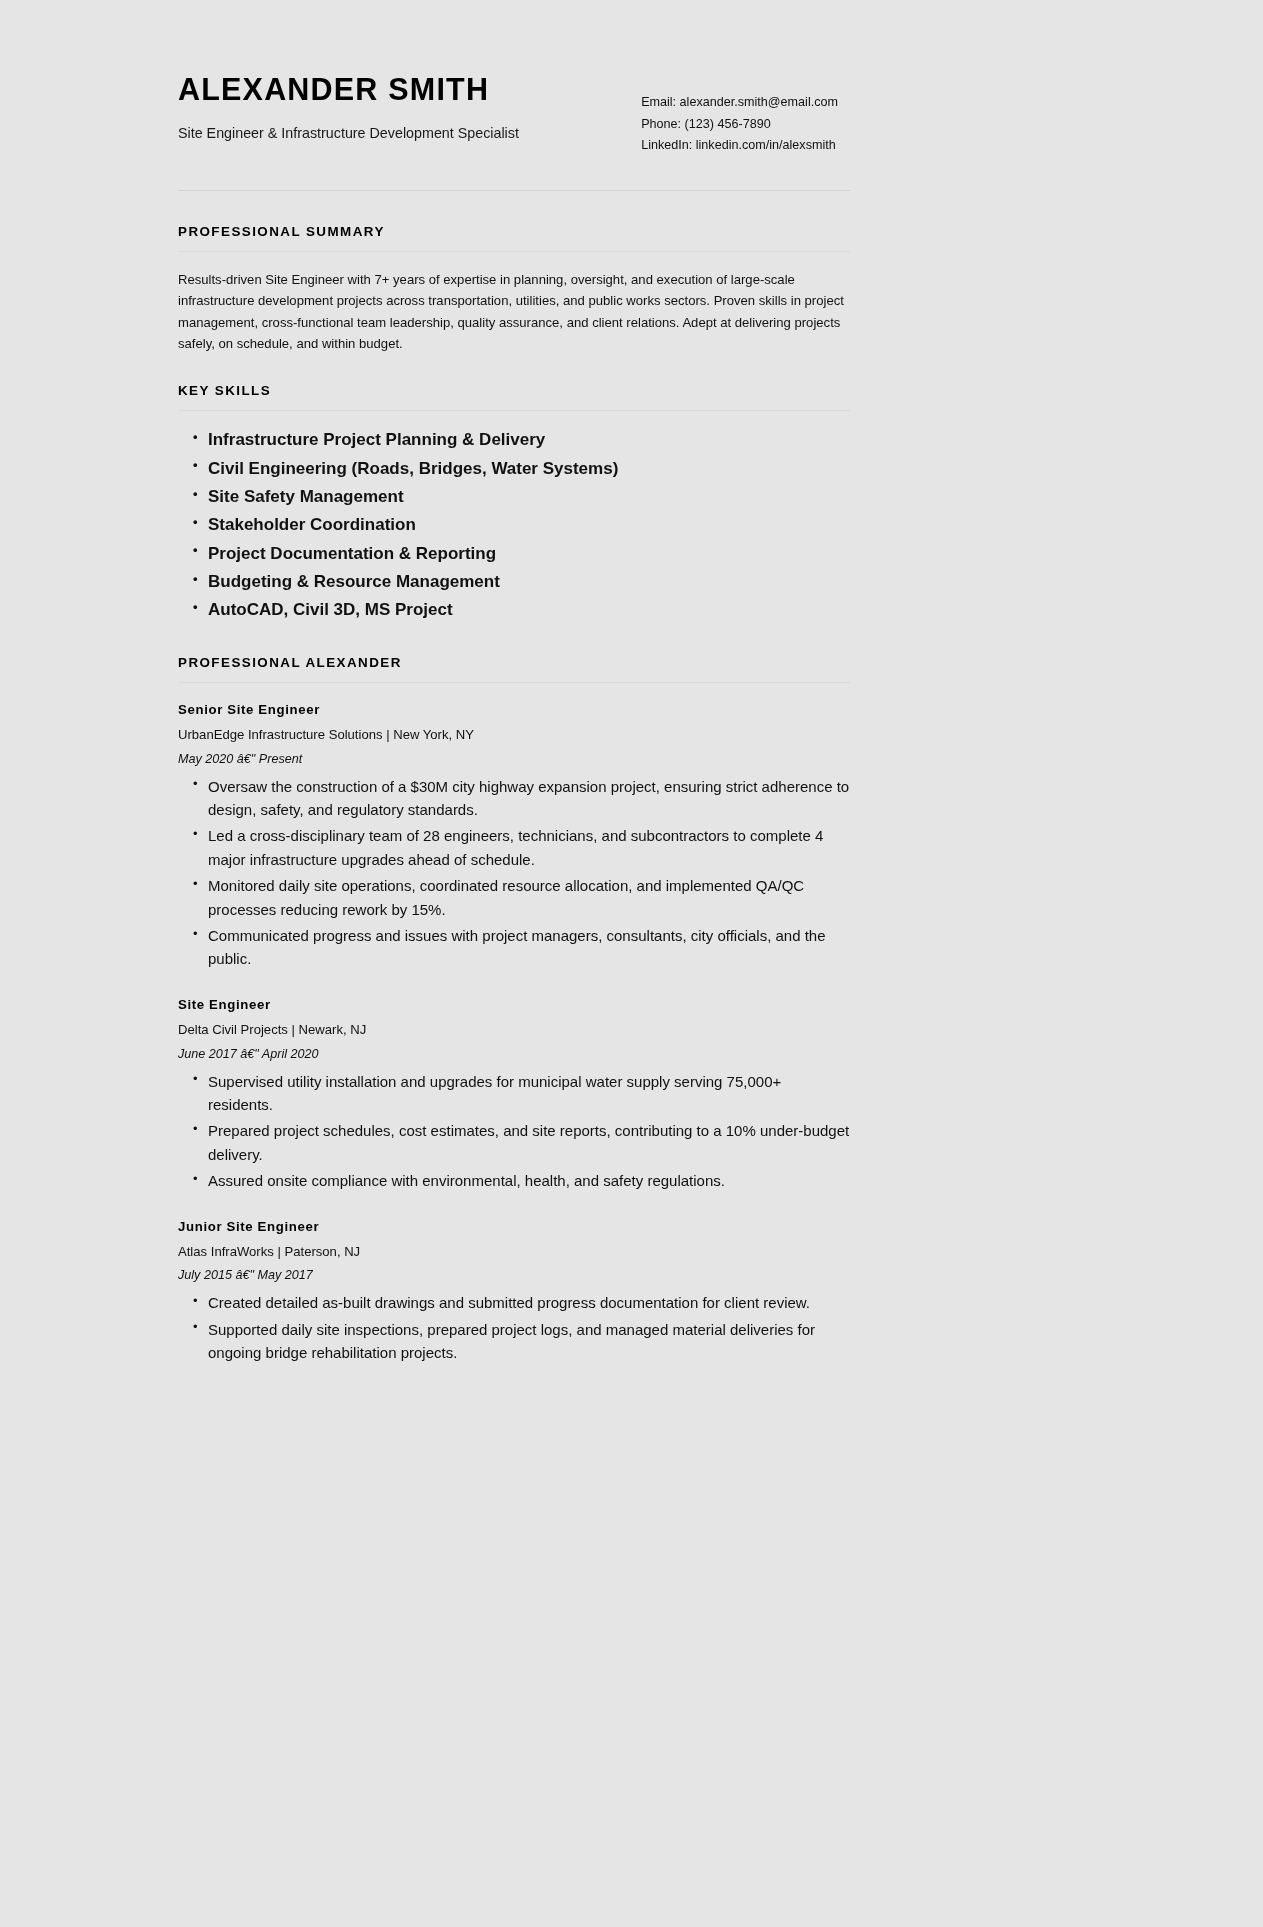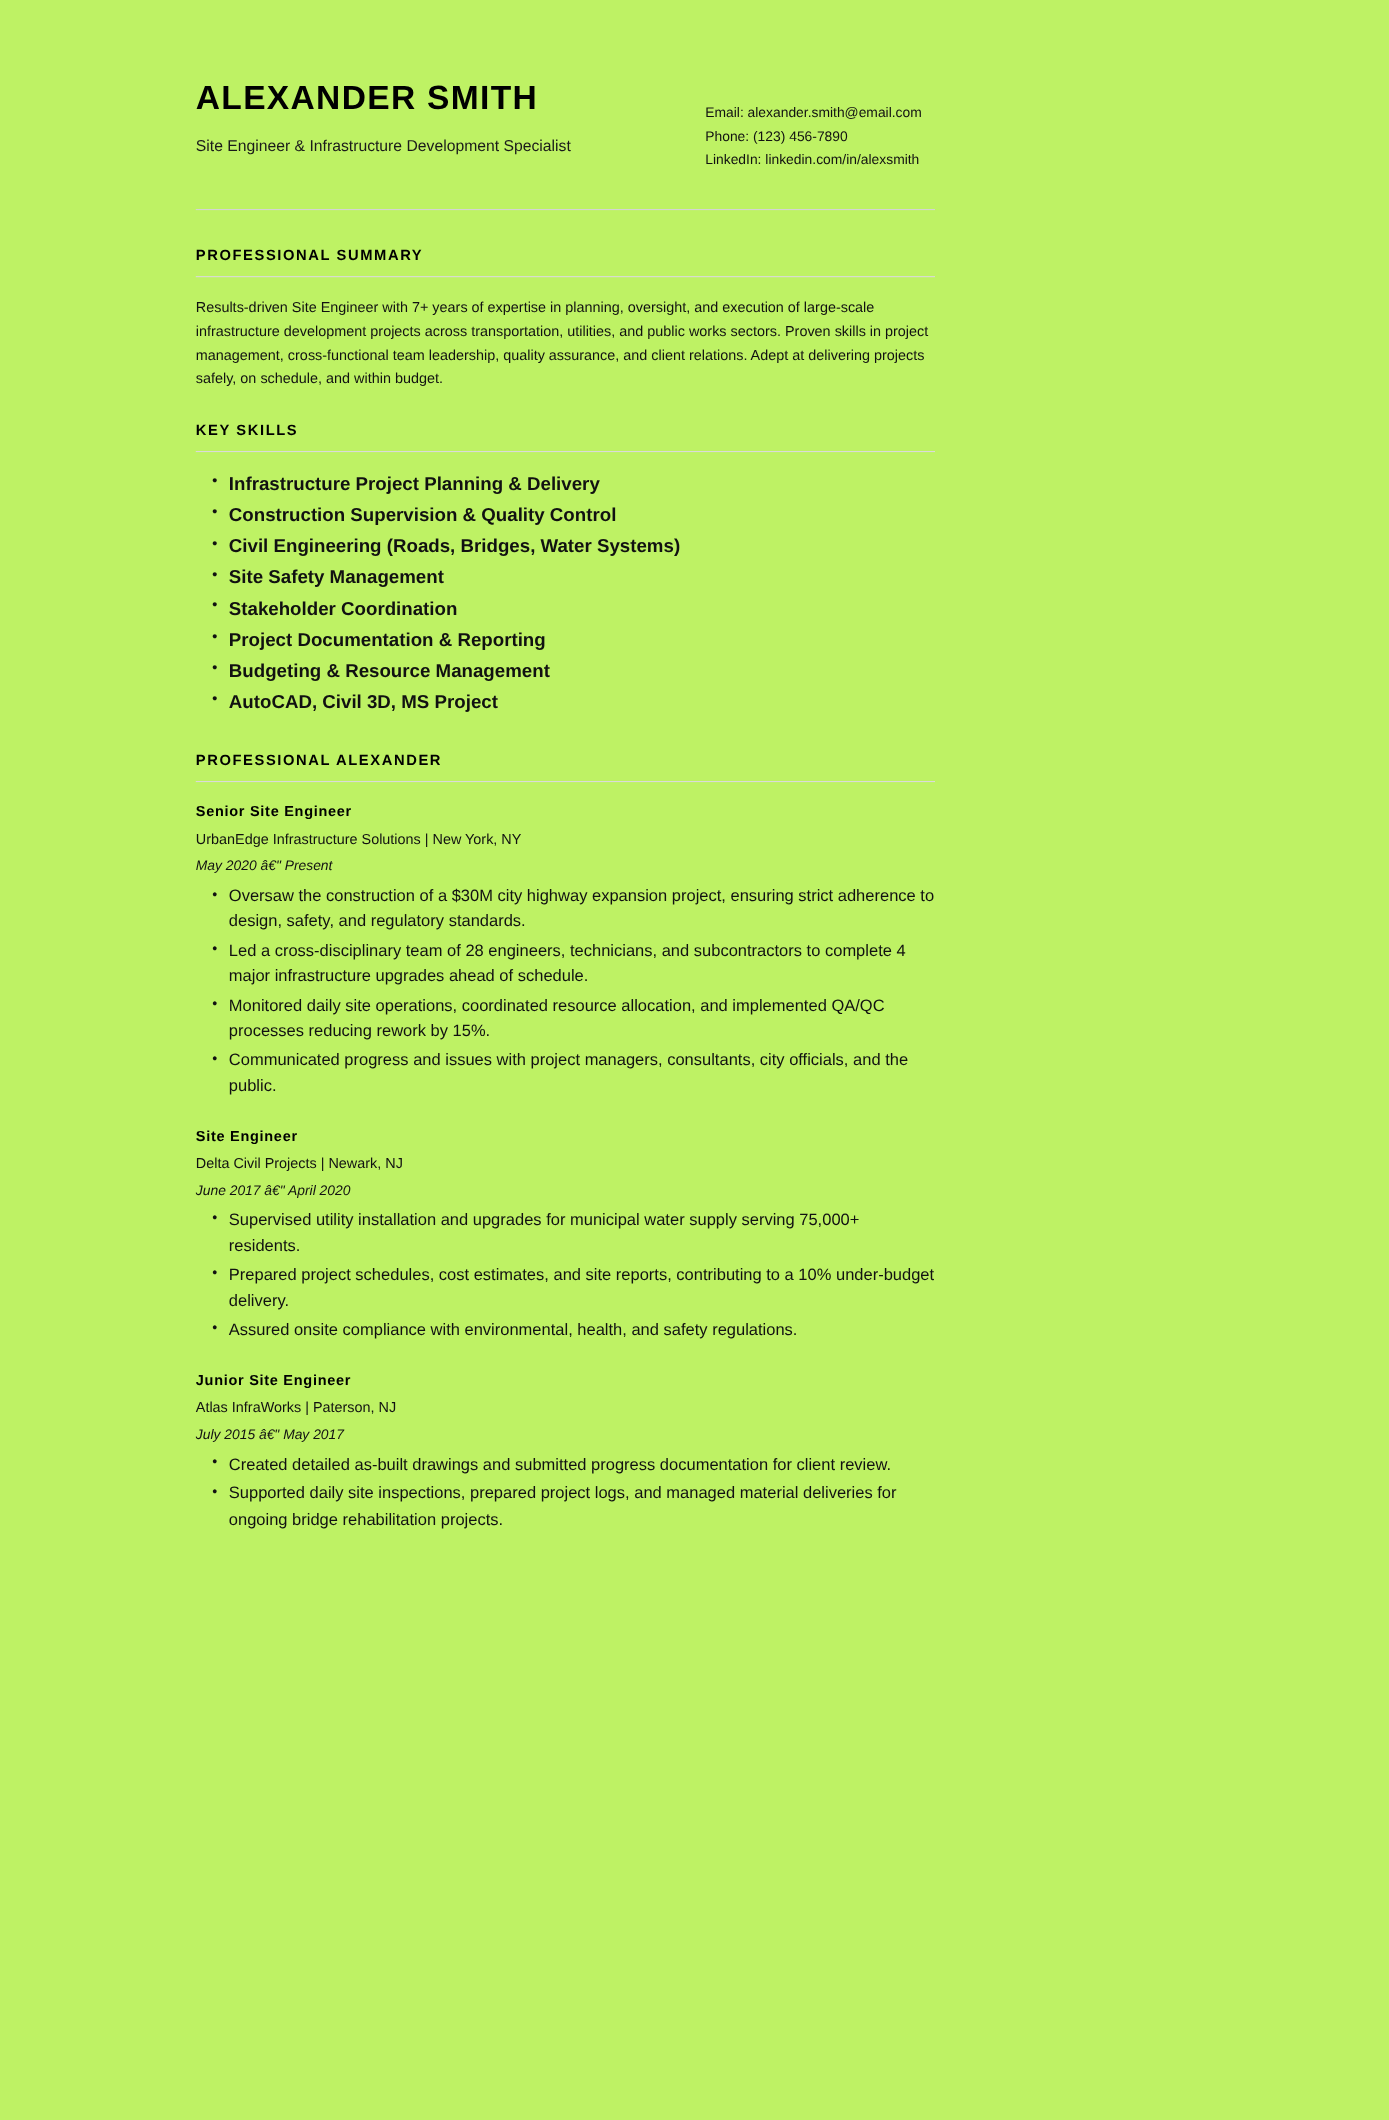--- a/index.html
+++ b/index.html
@@ -11,21 +11,21 @@
     width: 1263px;
     height: 1927px;
     font-family: "Liberation Sans", sans-serif;
     color: #000000;
     overflow: hidden;
   }
   .page {
     position: relative;
     width: 1263px;
     height: 1927px;
-    background: #bef264;
+    background: #e5e5e5;
   }
   .resume {
     position: absolute;
     left: 178px;
     top: 72px;
     width: 672px;
   }
 
   
   .header {
@@ -192,21 +192,20 @@
       <hr class="title-rule">
       <p class="summary">Results-driven Site Engineer with 7+ years of expertise in planning, oversight, and execution of large-scale infrastructure development projects across transportation, utilities, and public works sectors. Proven skills in project management, cross-functional team leadership, quality assurance, and client relations. Adept at delivering projects safely, on schedule, and within budget.</p>
     </div>
 
     <div class="sec-gap-md"></div>
     <div class="section">
       <div class="section-title">KEY SKILLS</div>
       <hr class="title-rule">
       <ul class="bullets">
         <li>Infrastructure Project Planning &amp; Delivery</li>
-        <li>Construction Supervision &amp; Quality Control</li>
         <li>Civil Engineering (Roads, Bridges, Water Systems)</li>
         <li>Site Safety Management</li>
         <li>Stakeholder Coordination</li>
         <li>Project Documentation &amp; Reporting</li>
         <li>Budgeting &amp; Resource Management</li>
         <li>AutoCAD, Civil 3D, MS Project</li>
       </ul>
     </div>
 
     <div class="sec-gap-md"></div>

